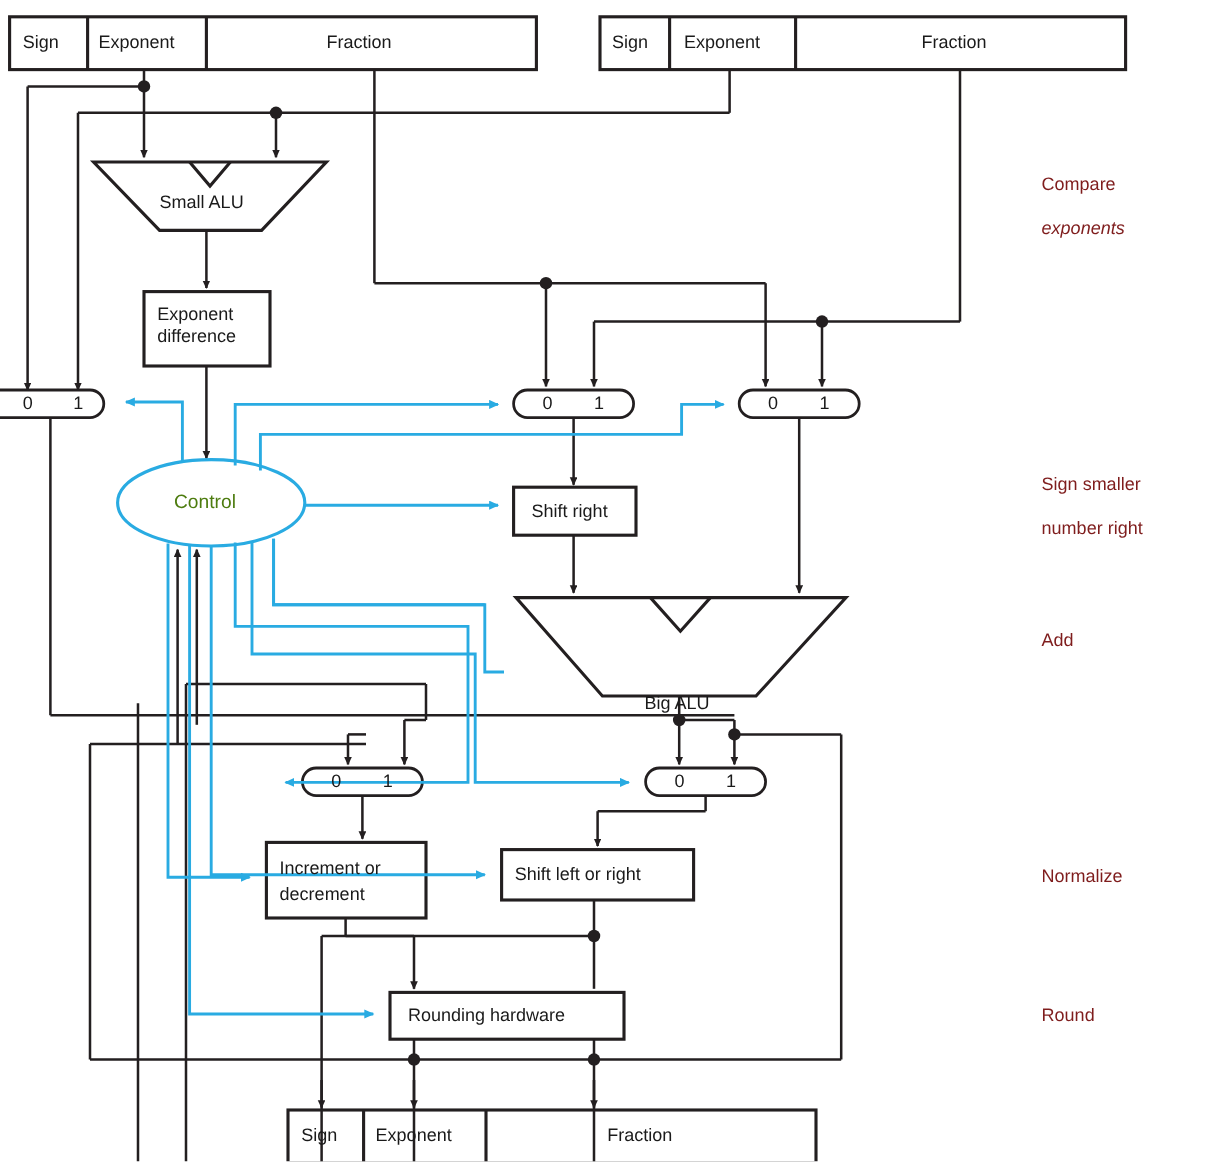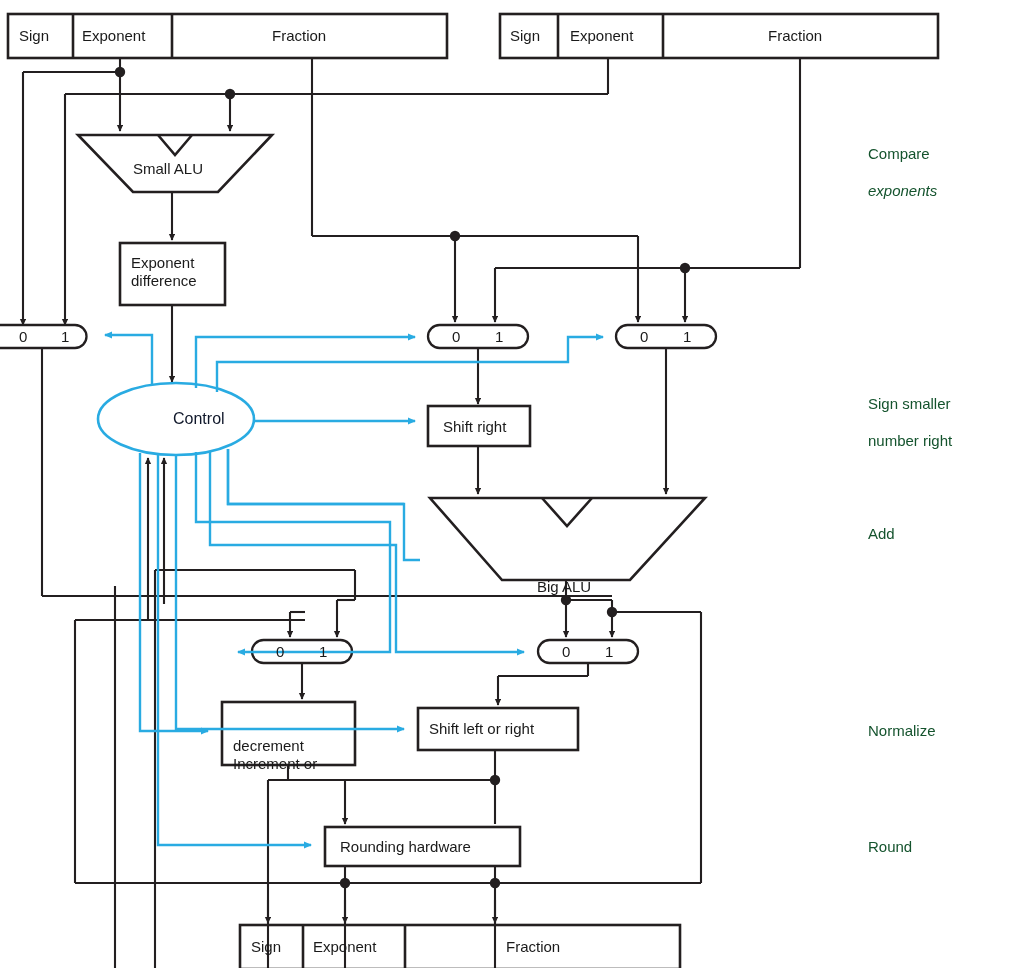--- a/index.html
+++ b/index.html
@@ -1,21 +1,21 @@
 <!DOCTYPE html>
 <html><head>
 <meta charset="utf-8">
 <style>
   html,body{margin:0;padding:0;background:#fff;}
   #root{position:relative;width:1024px;height:968px;background:#fff;
         font-family:"Liberation Sans","DejaVu Sans",sans-serif;overflow:hidden;}
   svg{position:absolute;top:0;left:0;width:1024px;height:975px;}
   .lbl{position:absolute;font-size:15px;color:#1a1a1a;white-space:nowrap;}
-  .stage{position:absolute;font-size:15px;color:#14532d;white-space:nowrap;}
-  .ctrl-lbl{position:absolute;font-size:16px;color:#0f172a;white-space:nowrap;margin-left:28px;}
+  .stage{position:absolute;font-size:15px;color:#7f1d1d;white-space:nowrap;}
+  .ctrl-lbl{position:absolute;font-size:16px;color:#4d7c0f;white-space:nowrap;}
   .muxnum{position:absolute;font-size:15px;color:#1a1a1a;}
 </style>
 </head>
 <body>
 
 <div id="root">
 
   <svg viewBox="0 0 1024 975">
     <defs>
       <marker id="ah" markerWidth="9" markerHeight="9" refX="6.2" refY="3.2" orient="auto" markerUnits="userSpaceOnUse">
@@ -212,21 +212,21 @@
   <div class="lbl" style="left:506px;top:938px;">Fraction</div>
 
   <div class="lbl" style="left:133px;top:160px;">Small ALU</div>
   <div class="lbl" style="left:537px;top:538px;margin-top:40px;">Big ALU</div>
 
   <div class="lbl" style="left:131px;top:254px;">Exponent</div>
   <div class="lbl" style="left:131px;top:272px;">difference</div>
 
   <div class="lbl" style="left:443px;top:418px;">Shift right</div>
 
-  <div class="lbl" style="left:233px;top:715px;margin-top:40px;">Increment or</div>
+  <div class="lbl" style="left:233px;top:715px;">Increment or</div>
   <div class="lbl" style="left:233px;top:737px;">decrement</div>
 
   <div class="lbl" style="left:429px;top:720px;">Shift left or right</div>
 
   <div class="lbl" style="left:340px;top:838px;">Rounding hardware</div>
 
   <div class="ctrl-lbl" style="left:145px;top:410px;">Control</div>
 
   <div class="muxnum" style="left:19px;top:328px;">0</div>
   <div class="muxnum" style="left:61px;top:328px;">1</div>

